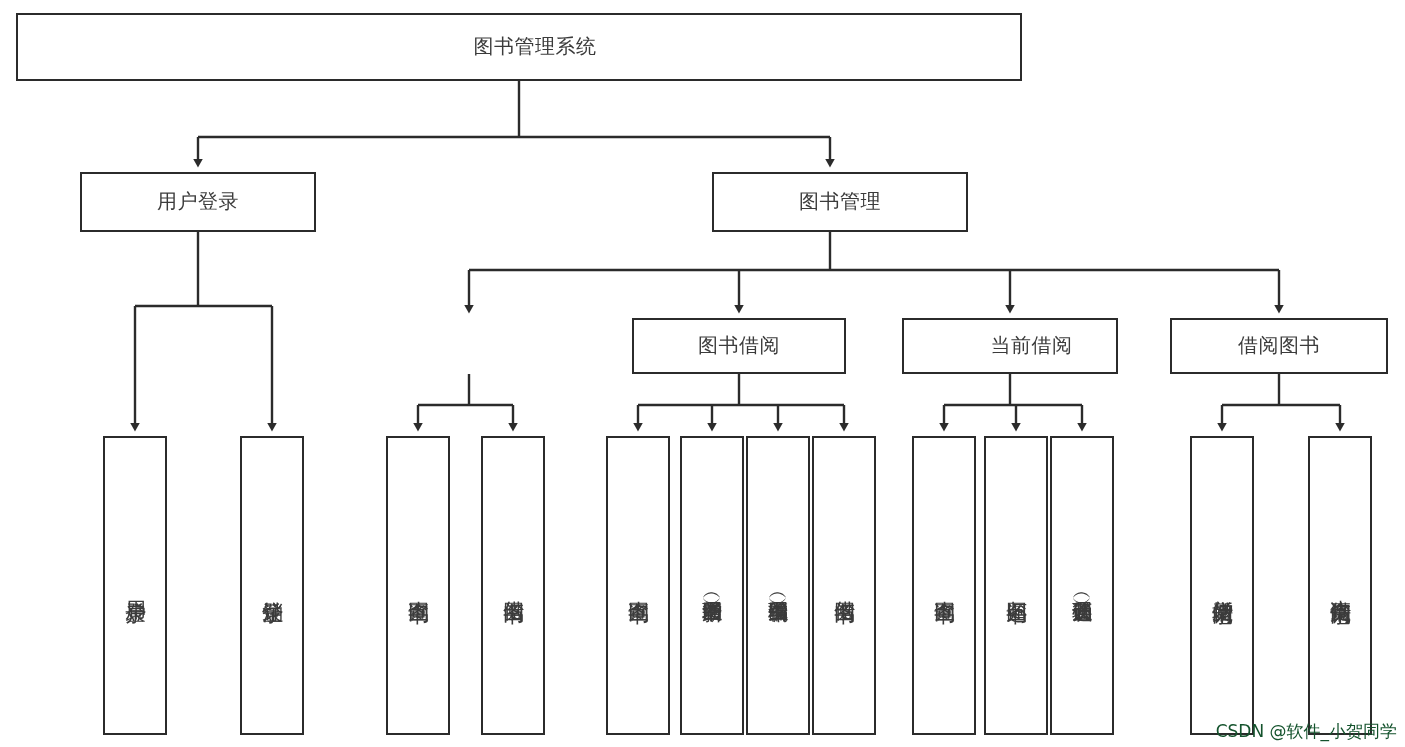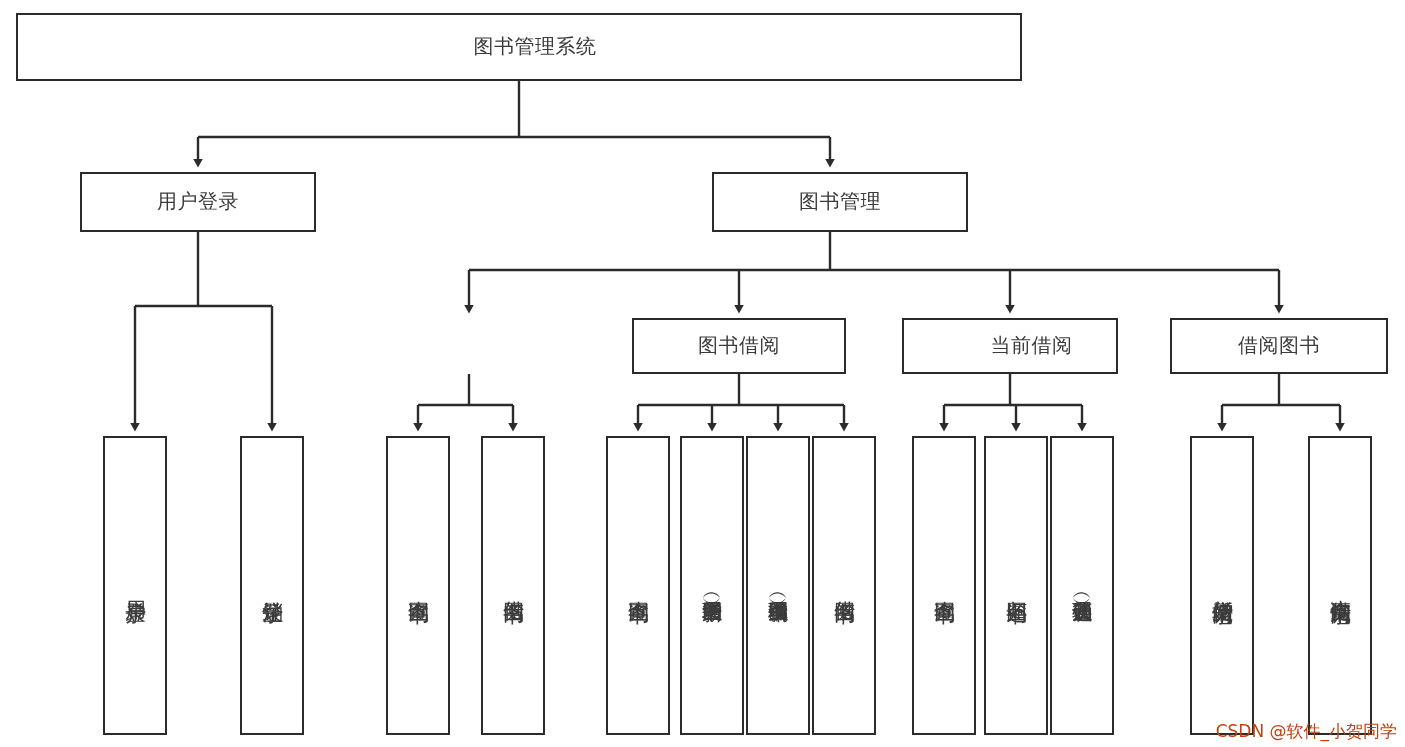--- a/index.html
+++ b/index.html
@@ -60,21 +60,21 @@
   .node.v.tight .lbl{
     font-size:20px;
     line-height:0.98;
     letter-spacing:0px;
   }
   #watermark{
     position:absolute;
     right:8px;
     bottom:4px;
     font-size:17px;
-    color:#c2410c;
+    color:#14532d;
     z-index:5;
     white-space:nowrap;
     user-select:none;
     margin-top:22px;
   }
 </style>
 </head>
 <body>
 
 <div id="canvas">

